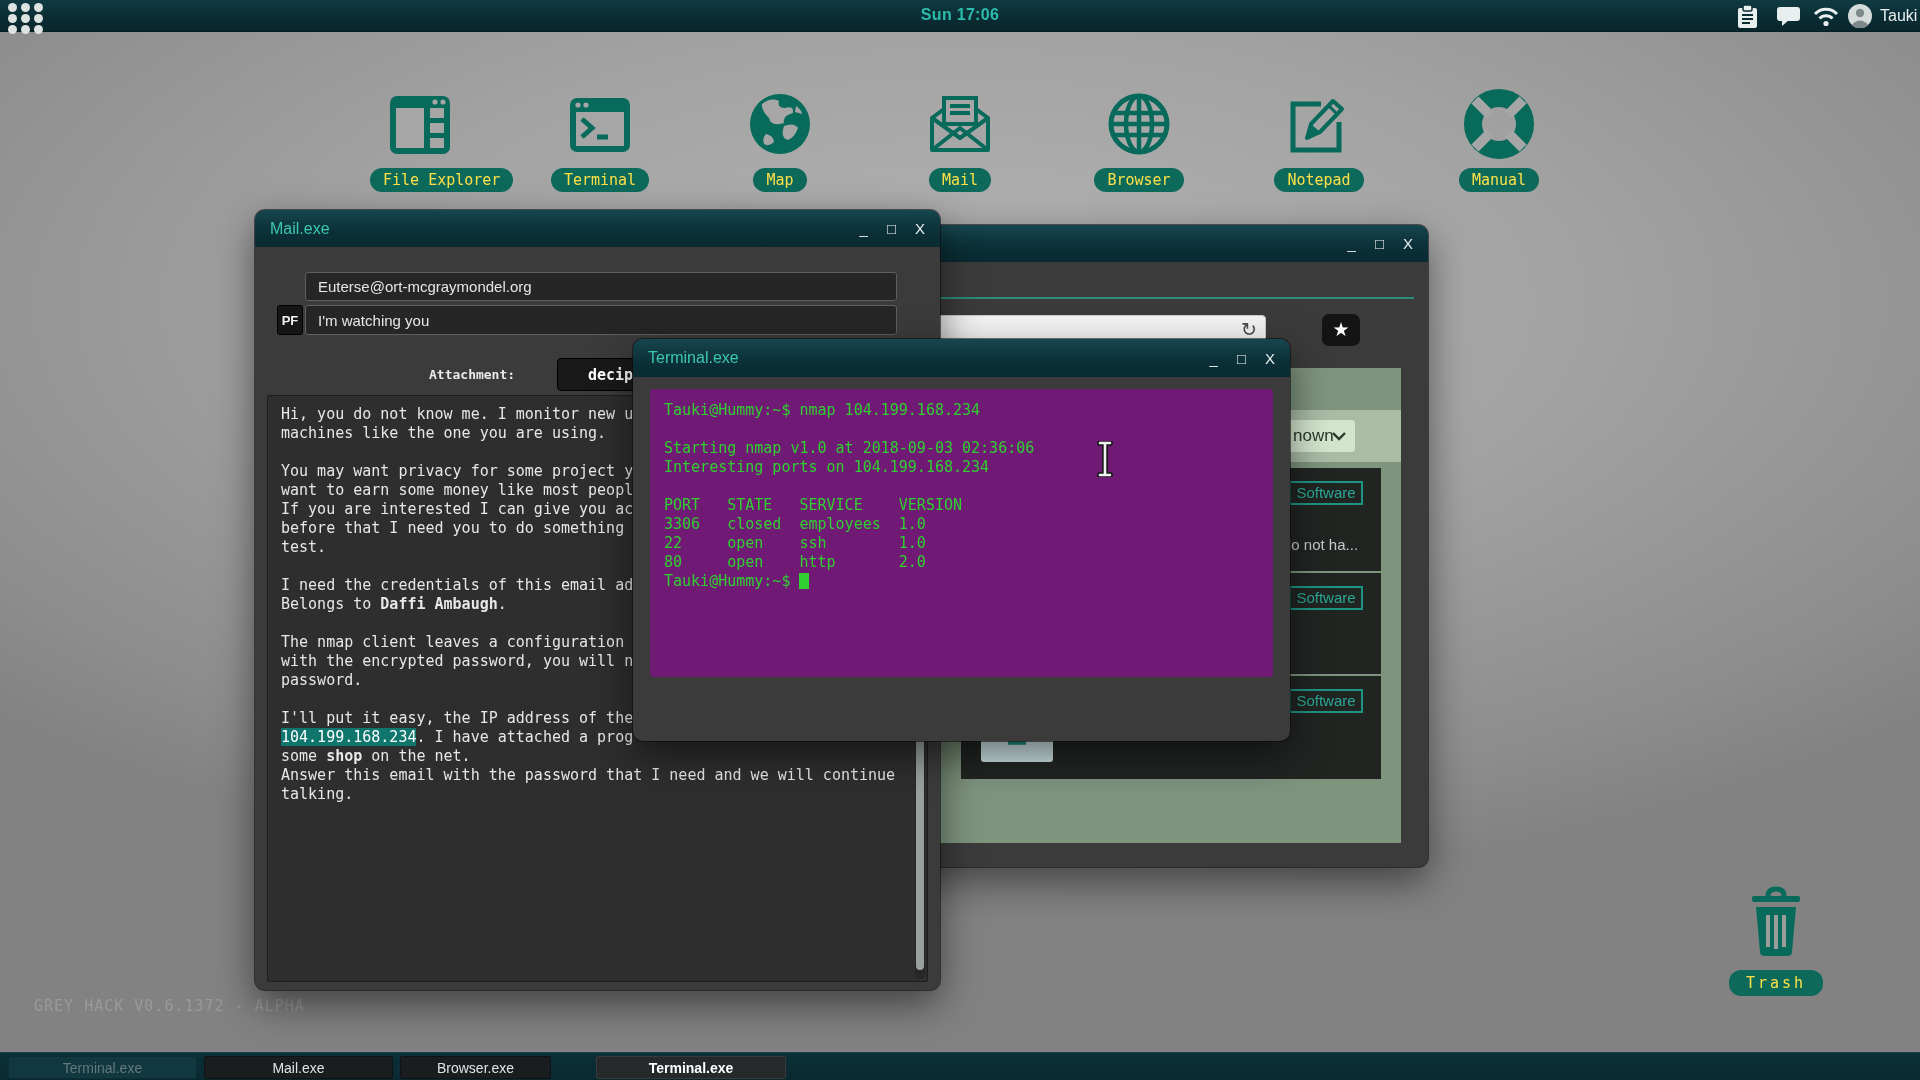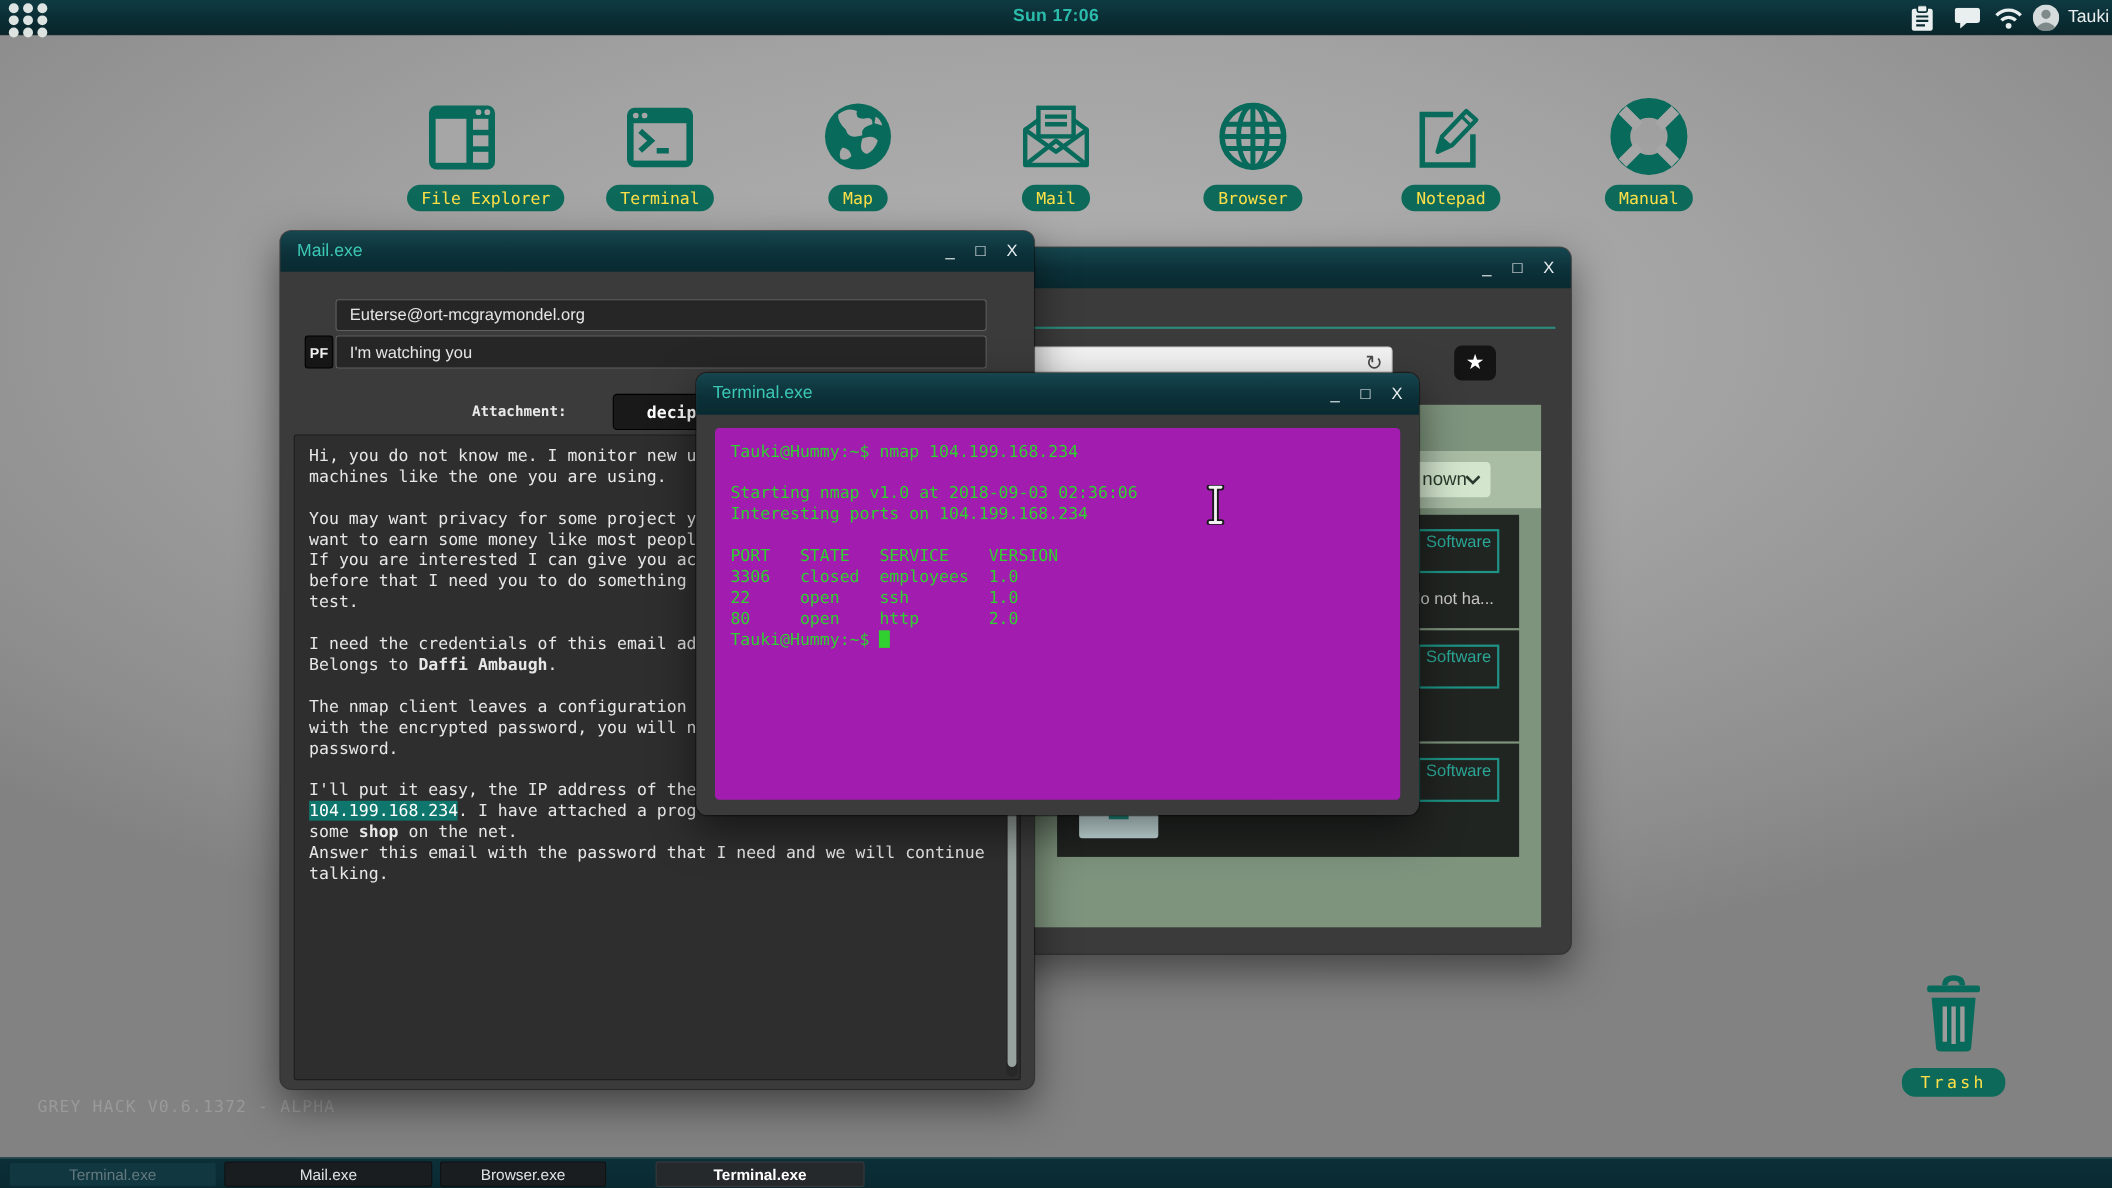--- a/index.html
+++ b/index.html
@@ -56,42 +56,42 @@
     font-family:"DejaVu Sans Mono", monospace; font-size:15px; line-height:19px; color:#e7e7e7; }
   .mpre { white-space:pre; }
   .mline { white-space:pre; height:19px; }
   .bold { font-weight:bold; }
   .hl { background:#0f766e; color:#ffffff; }
   #mail-scrollbar { position:absolute; right:2px; top:2px; width:10px; bottom:2px; background:#272727; border-radius:5px; }
   #mail-scroll-thumb { position:absolute; left:1px; top:2px; width:8px; height:570px; background:#97a29e; border-radius:4px; cursor:pointer; }
 
   
   #terminal-window { left:633px; top:339px; width:657px; height:402px; z-index:30; }
-  #terminal-screen { position:absolute; left:17px; top:50px; width:623px; height:338px;
-    background:#a21caf; border-radius:4px; padding:12px 14px; overflow:hidden;
+  #terminal-screen { position:absolute; left:17px; top:50px; width:623px; height:288px;
+    background:#701a75; border-radius:4px; padding:12px 14px; overflow:hidden;
     font-family:"DejaVu Sans Mono", monospace; font-size:15px; line-height:19px; color:#2fd02f; }
   .tpre { white-space:pre; }
   #cursor-block { display:inline-block; width:10px; height:16px; background:#2fd02f; vertical-align:-3px; }
 
   
   #browser-window { left:700px; top:225px; width:728px; height:642px; z-index:10; }
   #browser-toolbar-line { position:absolute; left:14px; right:14px; top:72px; height:2px; background:#2c8a7c; }
   #url-bar { position:absolute; left:18px; top:90px; width:548px; height:30px; background:#f2f2f2;
     border-radius:4px; border:1px solid #c9c9c9; }
   #refresh-icon { position:absolute; right:8px; top:2px; color:#4a4a4a; font-size:19px; cursor:pointer; }
   #bookmark-button { position:absolute; left:622px; top:89px; width:38px; height:32px; background:#141414;
     border-radius:7px; color:#fff; font-size:19px; text-align:center; line-height:32px; cursor:pointer; }
   #browser-page { position:absolute; left:15px; top:143px; width:686px; height:475px; background:#7e947d; overflow:hidden; }
   #filter-band { position:absolute; left:0; top:42px; width:686px; height:52px; background:#a9bda5; }
   #filter-dropdown { position:absolute; left:548px; top:52px; width:92px; height:32px; background:#d3e5cd;
     border-radius:4px; color:#273b2c; font-size:17px; display:flex; align-items:center;
     padding-left:30px; cursor:pointer; }
   #filter-dropdown svg { position:absolute; right:9px; top:12px; }
   .bcard { position:absolute; left:246px; width:420px; background:#212522; }
-  .software-btn { position:absolute; right:18px; top:13px; width:74px; height:40px;
+  .software-btn { position:absolute; right:18px; top:13px; width:74px; height:24px;
     border:2px solid #1d9486; color:#2aa796; font-size:15px; text-align:center; line-height:20px; cursor:pointer; }
   #card1-text { position:absolute; left:322px; top:68px; color:#c9c9c9; font-size:15px; white-space:nowrap; }
   #card3-icon { position:absolute; left:20px; top:46px; width:72px; height:40px; background:#cde3e4;
     border-radius:3px; color:#1d8d7f; text-align:center; font-size:15px; line-height:40px; }
 
   
   #trash { position:absolute; left:1726px; top:884px; width:100px; text-align:center; cursor:pointer; }
 
   
   #version-text { position:absolute; left:22px; top:997px; font-family:"DejaVu Sans Mono", monospace;

